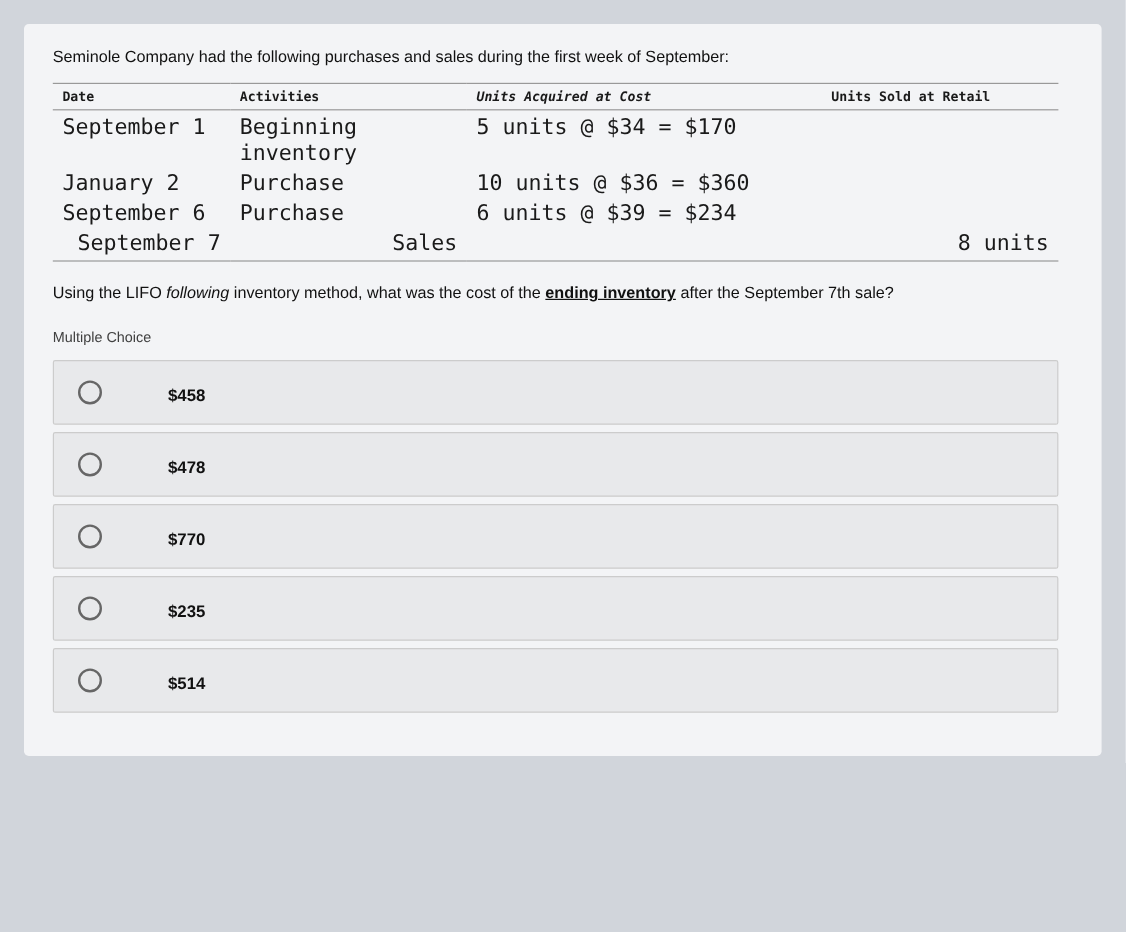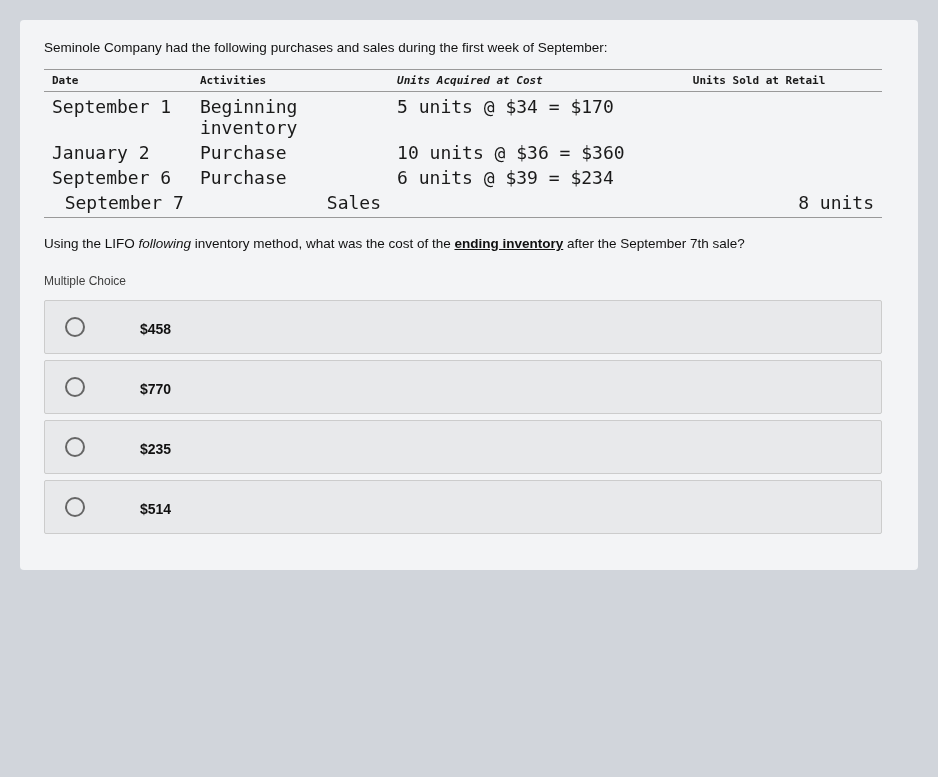--- a/index.html
+++ b/index.html
@@ -183,20 +183,24 @@
   <div class="multiple-choice-label">Multiple Choice</div>
 
   <div class="options-container">
 
   <div class="option-row">
         <div class="radio-circle"></div>
         <span class="option-label">$458</span>
       </div>
       <div class="option-row">
         <div class="radio-circle"></div>
+        <span class="option-label">$478</span>
+      </div>
+      <div class="option-row">
+        <div class="radio-circle"></div>
         <span class="option-label">$770</span>
       </div>
       <div class="option-row">
         <div class="radio-circle"></div>
         <span class="option-label">$235</span>
       </div>
       <div class="option-row">
         <div class="radio-circle"></div>
         <span class="option-label">$514</span>
       </div>

